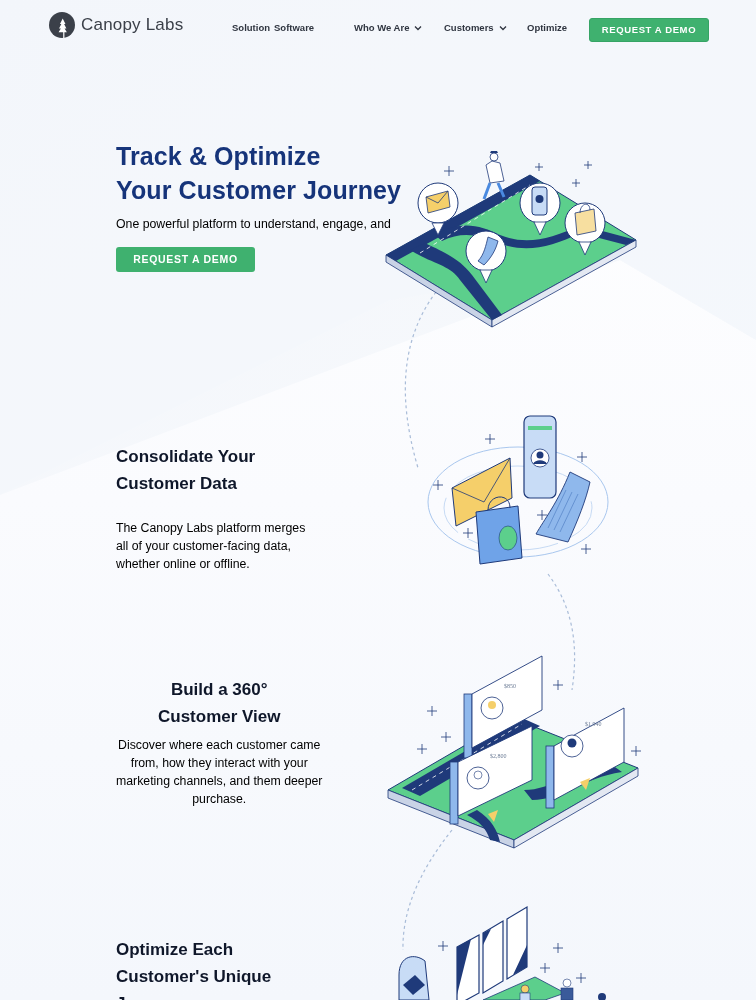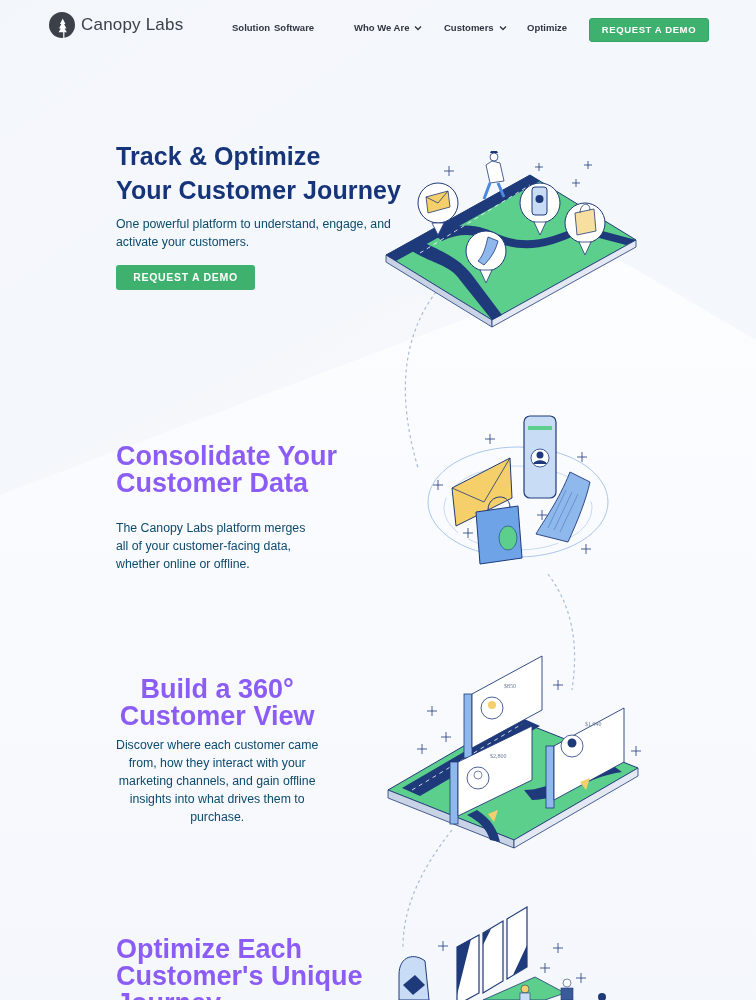--- a/index.html
+++ b/index.html
@@ -24,22 +24,22 @@
   .btn-demo-nav {
     position: absolute; left: 589px; top: 18px; width: 120px; height: 24px;
     background: #3fb16f; border: 1px solid #36a465; border-radius: 3px; color: #fff;
     font-size: 9.5px; font-weight: 600; letter-spacing: 0.6px; text-align: center; line-height: 22px;
     cursor: pointer;
   }
 
   
   .section { position: absolute; left: 116px; z-index: 3; }
   .h1 { color: #16347a; font-size: 25px; line-height: 34px; font-weight: 700; letter-spacing: 0.1px; }
-  .h2 { color: #8b5cf6; font-size: 27px; line-height: 27px; font-weight: 700; }
-  .p { color: #0c4a6e; font-size: 12.3px; line-height: 18px; margin-top: 8px; }
+  .h2 { color: #0f172a; font-size: 17px; line-height: 27px; font-weight: 700; }
+  .p { color: #000000; font-size: 12.3px; line-height: 18px; margin-top: 8px; }
   .btn-demo-hero {
     display: inline-block; margin-top: 14px; width: 139px; height: 25px;
     background: #3fb16f; border-radius: 3px; color: #fff;
     font-size: 10.5px; font-weight: 600; letter-spacing: 0.7px; text-align: center; line-height: 25px;
     cursor: pointer;
   }
 
   .illus { position: absolute; z-index: 2; }
 </style>
 </head>
@@ -100,21 +100,20 @@
   <div class="btn-demo-nav">REQUEST A DEMO</div>
 </div>
 
 <div class="section" style="top:139px;">
   <div class="h1">
     <div>Track &amp; Optimize</div>
     <div>Your Customer Journey</div>
   </div>
   <div class="p" style="margin-top:8px">
     <div>One powerful platform to understand, engage, and</div>
-    <div>activate your customers.</div>
   </div>
   <div class="btn-demo-hero">REQUEST A DEMO</div>
 </div>
 
 <div class="section" style="top:443px;">
   <div class="h2">
     <div>Consolidate Your</div>
     <div>Customer Data</div>
   </div>
   <div class="p" style="margin-top:22px">
@@ -125,22 +124,21 @@
 </div>
 
 <div class="section" style="top:676px;text-align:center;">
   <div class="h2">
     <div>Build a 360°</div>
     <div>Customer View</div>
   </div>
   <div class="p" style="margin-top:6px">
     <div>Discover where each customer came</div>
     <div>from, how they interact with your</div>
-    <div>marketing channels, and gain offline</div>
-    <div>insights into what drives them to</div>
+    <div>marketing channels, and them deeper</div>
     <div>purchase.</div>
   </div>
 </div>
 
 <div class="section" style="top:936px;">
   <div class="h2">
     <div>Optimize Each</div>
     <div>Customer's Unique</div>
     <div>Journey</div>
   </div>

